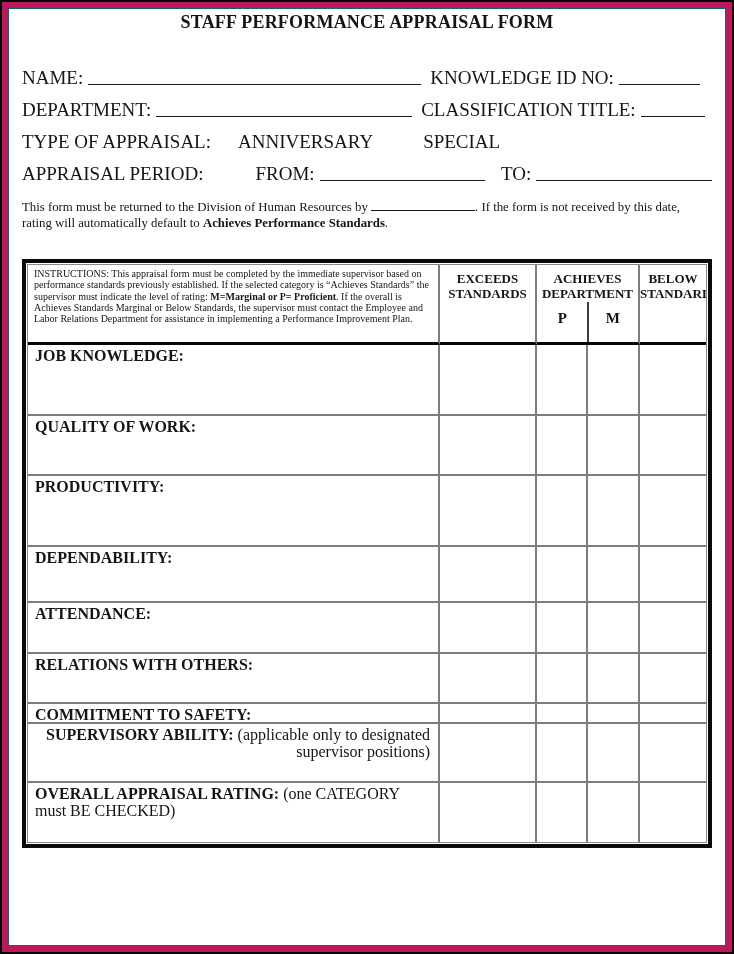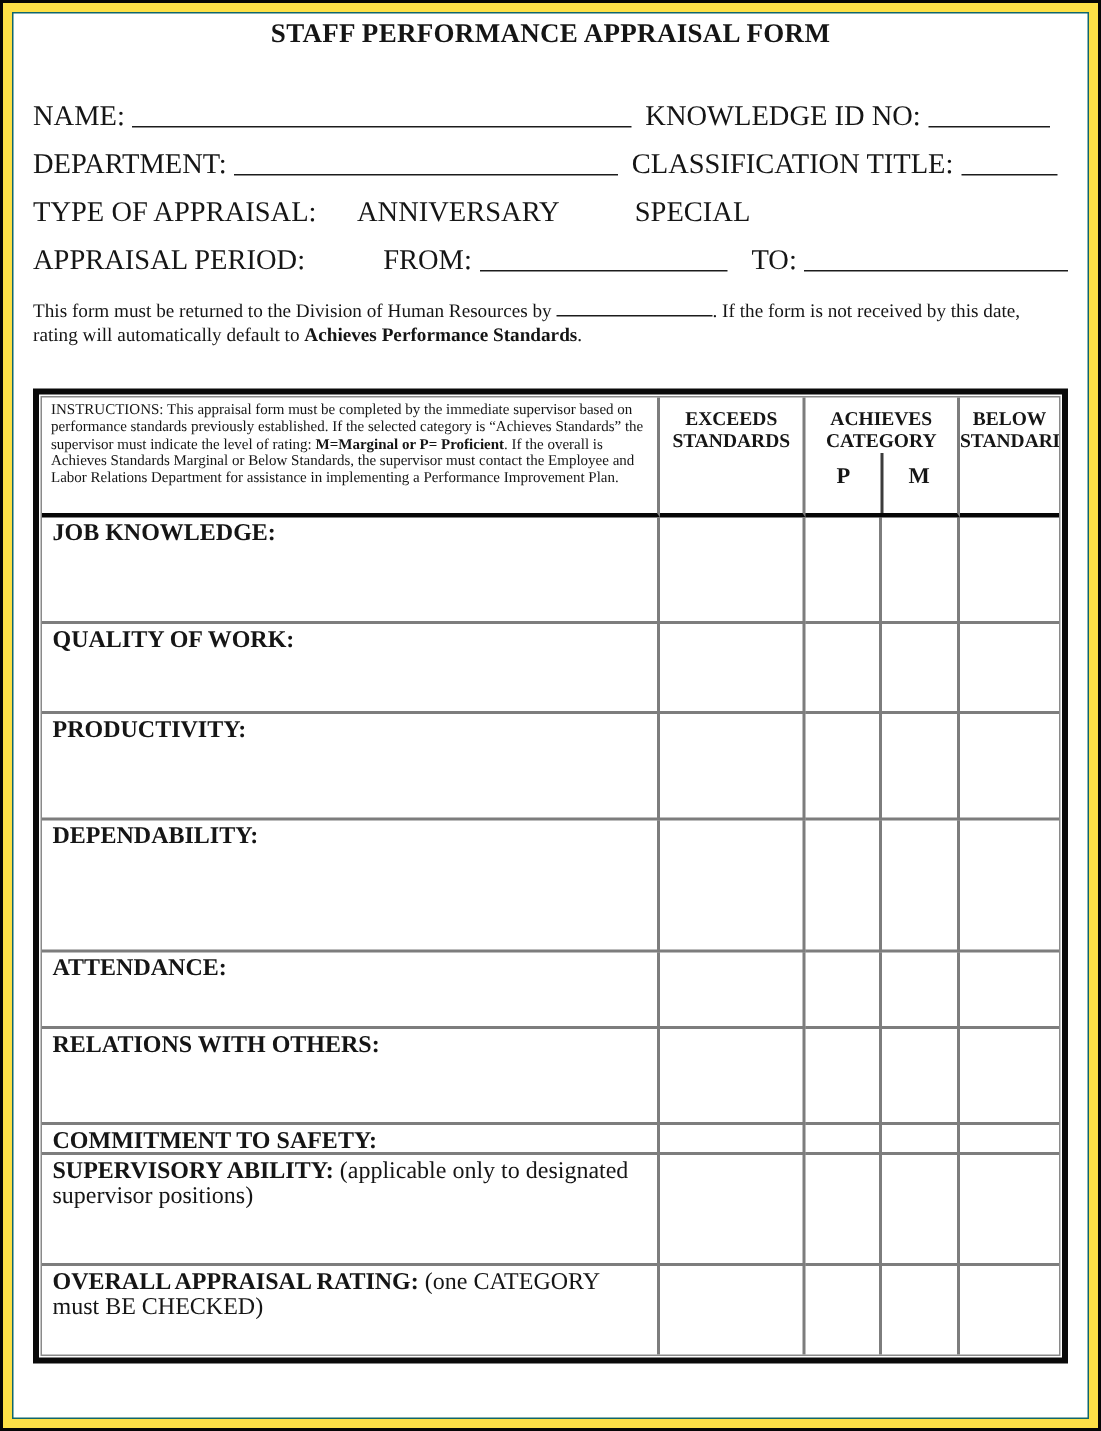--- a/index.html
+++ b/index.html
@@ -5,21 +5,21 @@
   * { margin: 0; padding: 0; box-sizing: border-box; }
   html, body { background: #ffffff; }
   body {
     width: 734px; height: 954px;
     font-family: "Liberation Serif", "DejaVu Serif", serif;
     color: #151515;
   }
   .page {
     width: 734px; height: 954px;
     border: 2px solid #060606;
-    background: #fde047;
+    background: #be185d;
     padding: 6px;
   }
   .sheet {
     position: relative;
     width: 100%; height: 100%;
     background: #ffffff;
     border: 1px solid #11666c;
     padding: 2px 13px 0 13px;
     overflow: hidden;
   }
@@ -116,22 +116,22 @@
   }
 
   
   .label-cell {
     padding: 3px 8px 0 7px;
     font-size: 16px;
     line-height: 16.5px;
     white-space: normal;
   }
   .r0 { height: 71px; } .r1 { height: 60px; } .r2 { height: 71px; }
-  .r3 { height: 88px; } .r4 { height: 51px; } .r5 { height: 64px; }
-  .r6 { height: 20px; } .r7 { height: 74px; } .r8 { height: 59px; }
+  .r3 { height: 56px; } .r4 { height: 51px; } .r5 { height: 50px; }
+  .r6 { height: 20px; } .r7 { height: 59px; text-align: right; } .r8 { height: 59px; }
 
   
   .footer {
     position: absolute;
     left: 13px; right: 13px; bottom: 3px;
     height: 16px;
     font-size: 12.5px;
   }
   .footer span { position: absolute; top: 0; white-space: nowrap; }
   .f0 { left: 0; }
@@ -179,21 +179,21 @@
 
     <div class="notice"><span>This form must be returned to the Division of Human Resources by</span> <span class="notice-blank"></span><span>. If the form is not received by this date, rating will automatically default to </span><span class="b">Achieves Performance Standards</span><span>.</span></div>
 
     <div class="tbl-wrap">
       <div class="tbl-inner">
 
         <div class="trow hrow">
           <div class="c instr-cell"><span>INSTRUCTIONS: This appraisal form must be completed by the immediate supervisor based on performance standards previously established.  If the selected category is “Achieves Standards” the supervisor must indicate the level of rating: </span><span class="b">M=Marginal or P= Proficient</span><span>.  If the overall is Achieves Standards Marginal or Below Standards, the supervisor must contact the Employee and Labor Relations Department for assistance in implementing a Performance Improvement Plan.</span></div>
           <div class="c hcell">EXCEEDS STANDARDS</div>
           <div class="c hcell ach-cell">
-            <div>ACHIEVES CATEGORY</div>
+            <div>ACHIEVES DEPARTMENT</div>
             <div class="pm-row">
               <span>P</span>
               <span>M</span>
             </div>
             <div class="pm-divider"></div>
           </div>
           <div class="c hcell">BELOW STANDARDS</div>
         </div>
 
         <div class="trow r0">

